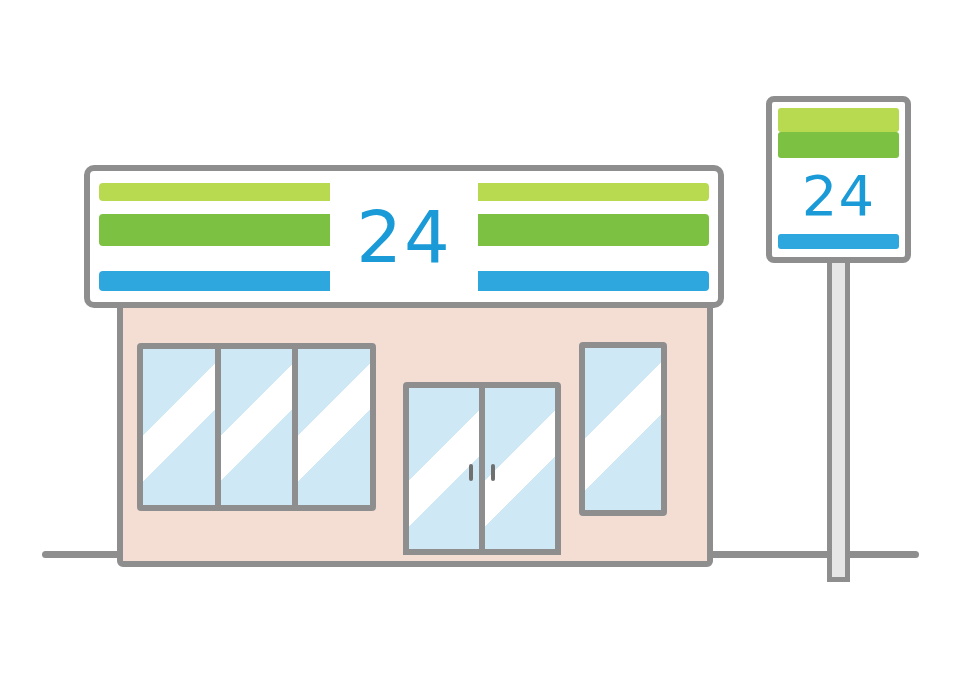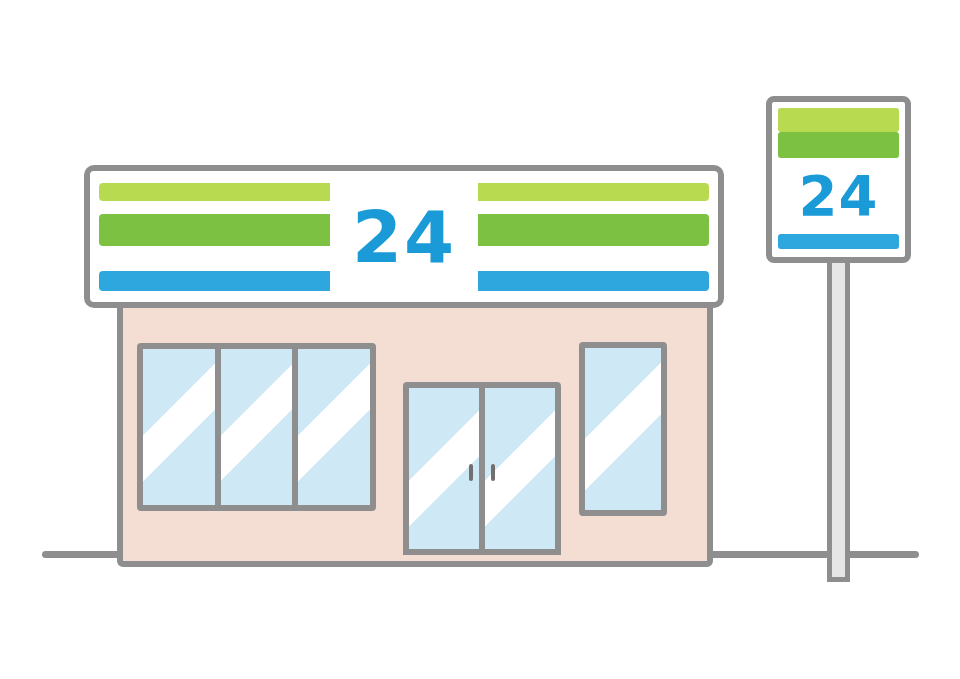--- a/index.html
+++ b/index.html
@@ -53,21 +53,21 @@
     left: 50%; top: 0; bottom: 0;
     transform: translateX(-50%);
     width: 148px;
     background: #ffffff;
     display: flex;
     align-items: center;
     justify-content: center;
   }
   .sign-number {
     color: var(--text-blue, #1a9bd7);
-    font-weight: bold;
+    font-weight: normal;
     font-size: 72px;
     line-height: 1;
     letter-spacing: 2px;
     user-select: none;
   }
   
   .window {
     position: absolute;
     border: 6px solid var(--outline-gray, #8e8e8e);
     border-radius: 4px;

